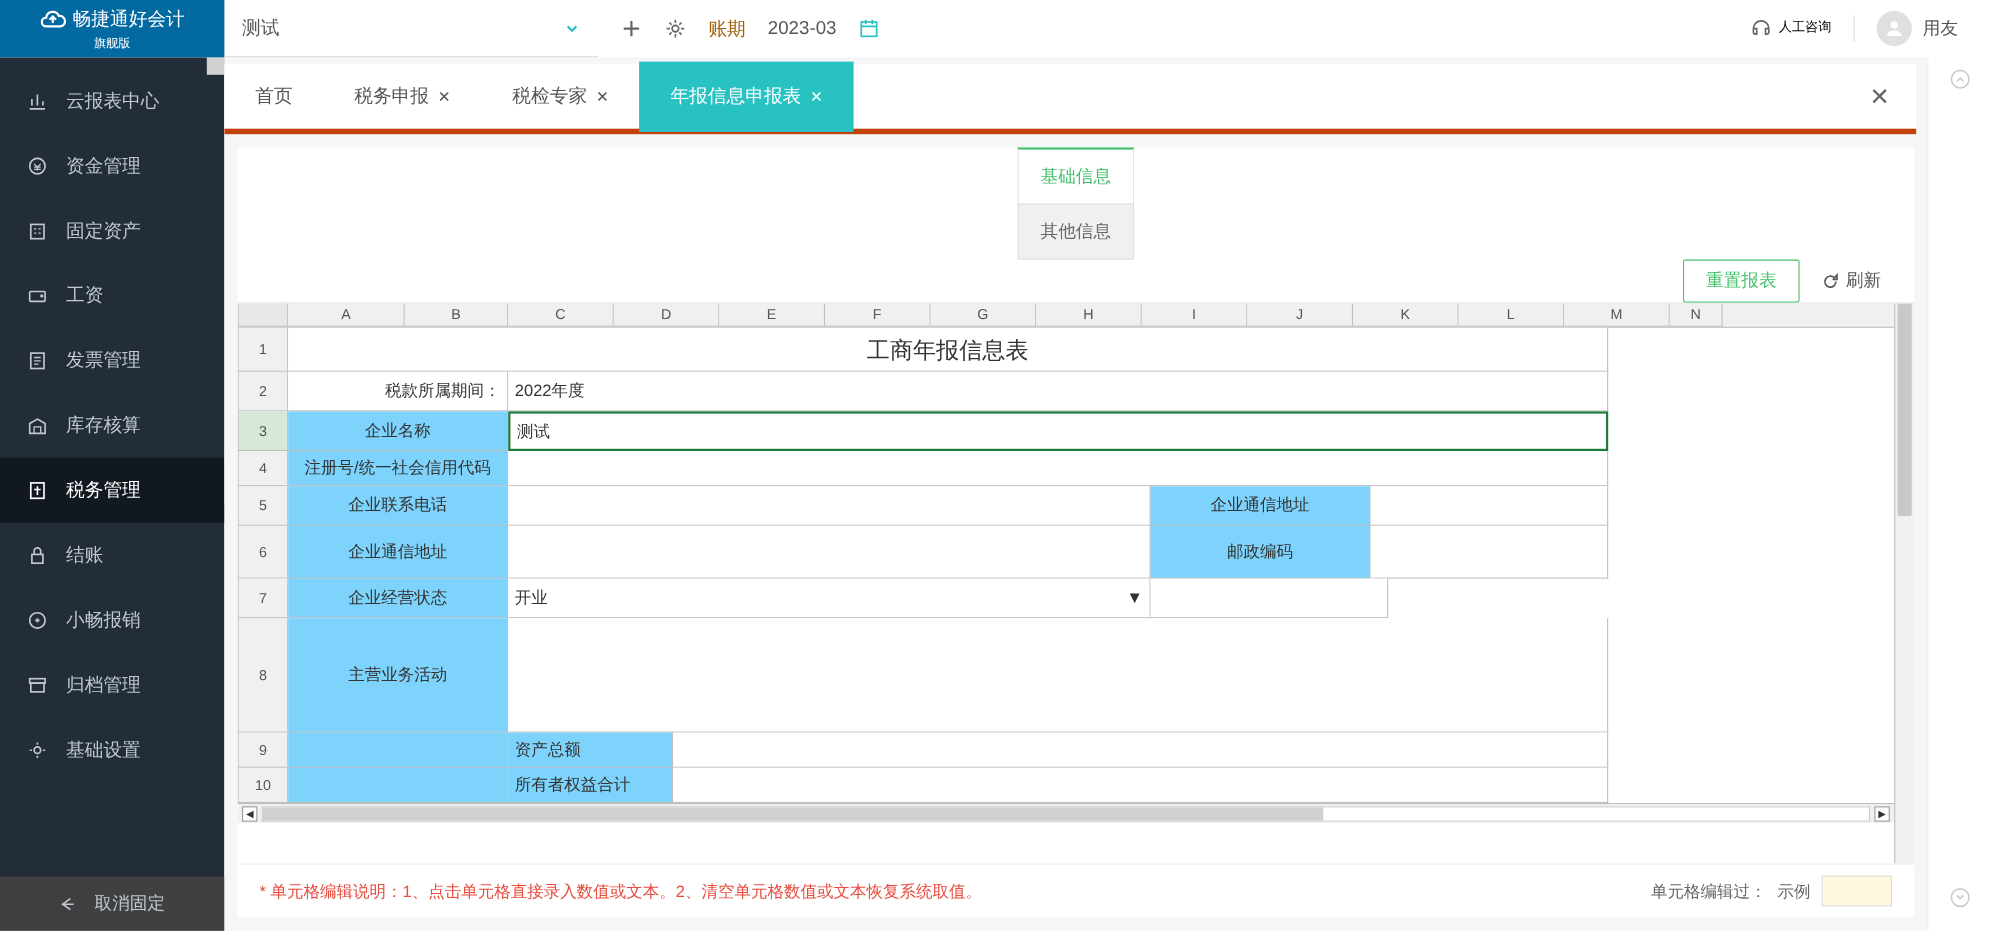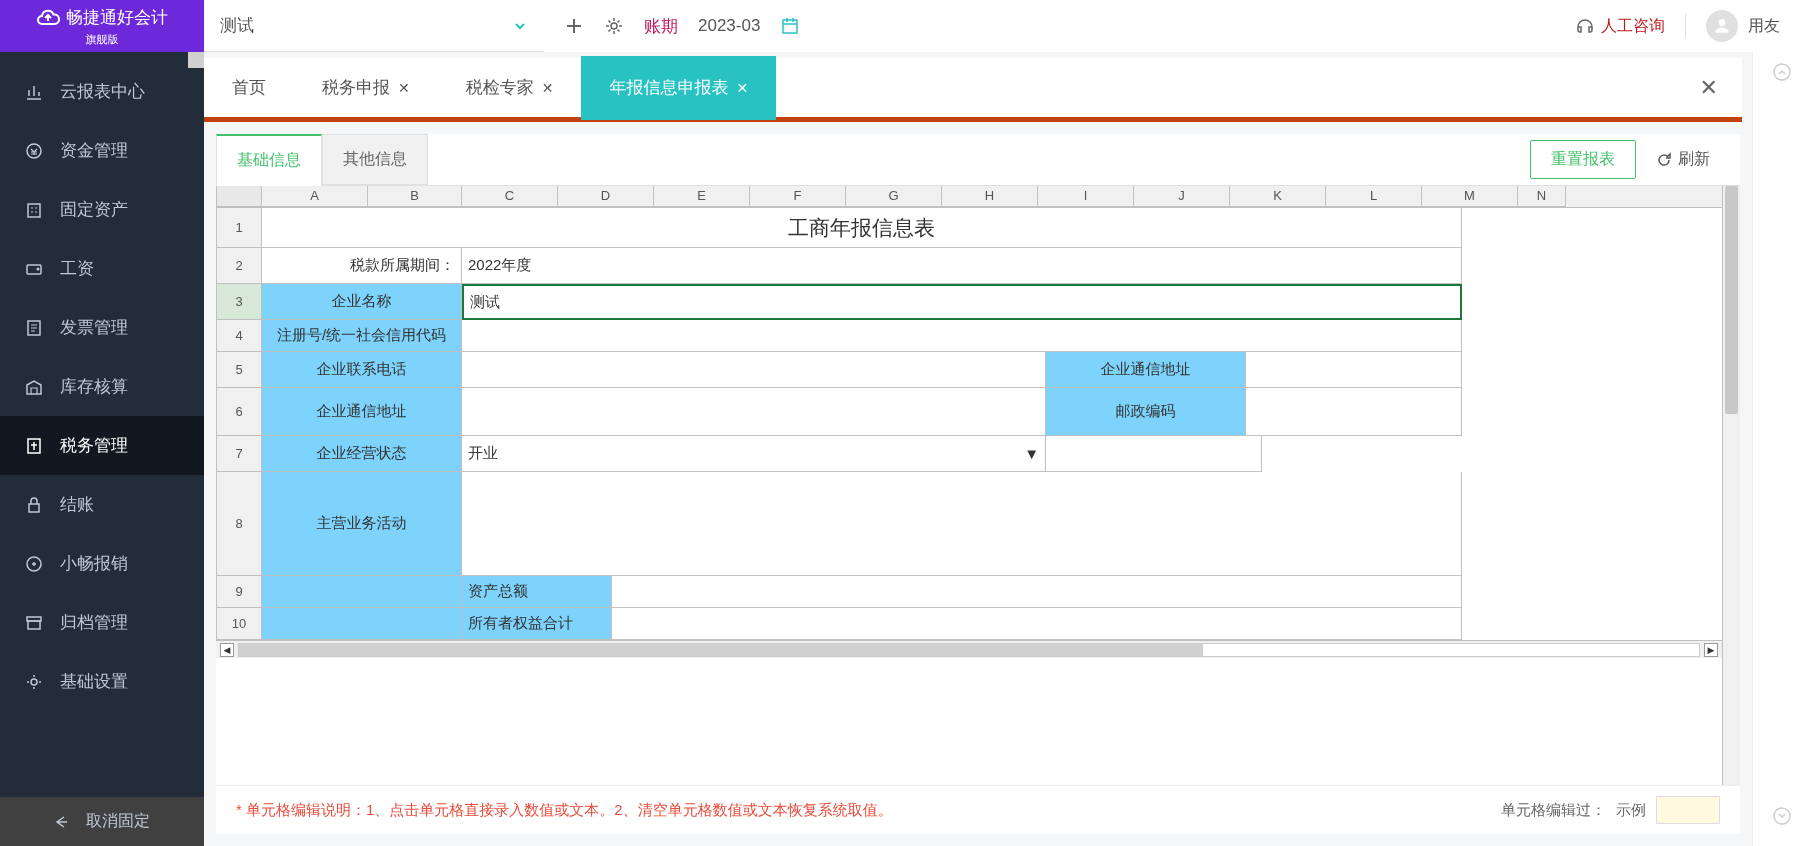--- a/index.html
+++ b/index.html
@@ -1,37 +1,37 @@
 <!DOCTYPE html>
 <html><head>
   <meta charset="utf-8">
   <style>
     * { margin: 0; padding: 0; box-sizing: border-box; font-family: "Microsoft YaHei", sans-serif; }
     body { background: #fff; font-size: 14px; color: #333; overflow: hidden; width: 1810px; height: 846px; position: relative; }
     
     
     .top-header { height: 52px; background: #fff; display: flex; align-items: center; position: relative; z-index: 10; }
-    .logo-section { width: 204px; background: #6d28d9; height: 52px; display: flex; flex-direction: column; align-items: center; justify-content: center; color: #fff; }
+    .logo-section { width: 204px; background: #0369a1; height: 52px; display: flex; flex-direction: column; align-items: center; justify-content: center; color: #fff; }
     .logo-row { display: flex; align-items: center; gap: 6px; }
     .logo-icon svg { width: 24px; height: 24px; fill: #fff; }
     .logo-text { font-size: 17px; font-weight: 500; }
     .logo-sub { font-size: 11px; margin-top: 2px; }
     
     .account-selector { display: flex; align-items: center; padding: 0 16px; flex: 0 0 auto; width: 340px; border-bottom: 1px solid #ddd; height: 52px; position: relative; }
     .account-name { font-size: 17px; color: #555; }
     .chevron-down { margin-left: auto; color: #29c2c2; }
     
     .header-actions { display: flex; align-items: center; gap: 20px; padding: 0 20px; }
     .add-icon, .gear-icon { color: #666; cursor: pointer; }
-    .period-label { font-size: 17px; color: #be185d; }
+    .period-label { font-size: 17px; color: #a16207; }
     .period-value { font-size: 17px; color: #555; }
     .calendar-icon { color: #29c2c2; }
     
     .header-right { margin-left: auto; display: flex; align-items: center; gap: 20px; padding-right: 30px; }
-    .consult { display: flex; align-items: flex-end; gap: 6px; color: #b91c1c; font-size: 16px; }
+    .consult { display: flex; align-items: flex-start; gap: 6px; color: #000000; font-size: 12px; }
     .divider { width: 1px; height: 24px; background: #ddd; }
     .user-section { display: flex; align-items: center; gap: 10px; }
     .avatar { width: 32px; height: 32px; border-radius: 50%; background: #e0e0e0; display: flex; align-items: center; justify-content: center; }
     .avatar svg { fill: #fff; width: 20px; height: 20px; }
     .username { font-size: 16px; color: #555; }
     
     
     .main-layout { display: flex; height: calc(846px - 52px); }
     
     
@@ -49,21 +49,21 @@
     
     
     .page-tabs { height: 64px; background: #fff; display: flex; align-items: center; padding: 0 10px 0 0; margin: 6px 10px 0 0; position: relative; border-bottom: 5px solid #c2410c; }
     .page-tab { padding: 0 28px; height: 64px; display: flex; align-items: center; gap: 8px; font-size: 17px; color: #555; cursor: pointer; }
     .page-tab.active { background: #29c2c2; color: #fff; }
     .close-x { font-size: 14px; cursor: pointer; }
     .tabs-close-all { margin-left: auto; padding: 0 14px; font-size: 22px; color: #666; cursor: pointer; }
     
     
     .work-area { background: #fff; margin: 12px; flex: 1; display: flex; flex-direction: column; position: relative; }
-    .sub-tabs-row { display: flex; align-items: center; border-bottom: 1px solid #e0e0e0; }
+    .sub-tabs-row { display: flex; align-items: center; border-bottom: 1px solid #e0e0e0; flex-direction: column; }
     .sub-tab { padding: 14px 20px; font-size: 16px; color: #666; cursor: pointer; border: 1px solid transparent; }
     .sub-tab.active { color: #44c06c; border: 1px solid #e0e0e0; border-bottom: 1px solid #fff; border-top: 2px solid #44c06c; margin-bottom: -1px; }
     .sub-tab:not(.active) { background: #f0f0f0; border: 1px solid #e0e0e0; }
     .work-actions { margin-left: auto; display: flex; align-items: center; gap: 20px; padding-right: 30px; }
     .btn-outline { border: 1px solid #44c06c; color: #44c06c; padding: 8px 20px; background: #fff; border-radius: 2px; font-size: 16px; cursor: pointer; }
     .refresh { display: flex; align-items: center; gap: 6px; font-size: 16px; color: #555; cursor: pointer; }
     
     
     .sheet-wrapper { flex: 1; display: flex; overflow: hidden; position: relative; }
     .sheet { flex: 1; overflow: hidden; position: relative; }

